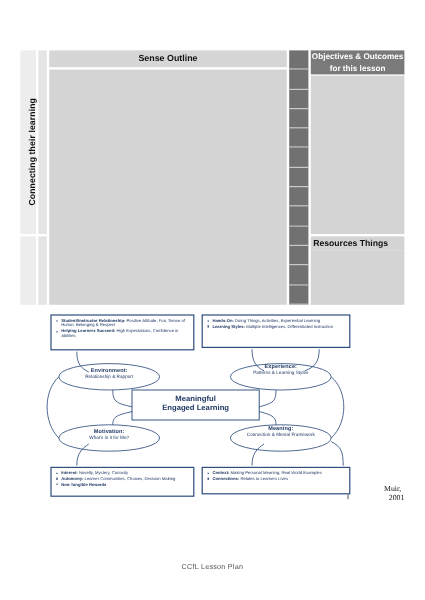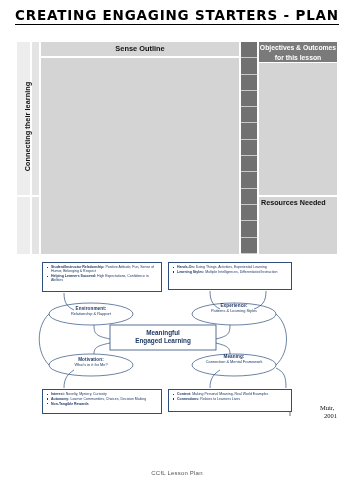--- a/index.html
+++ b/index.html
@@ -98,23 +98,20 @@
   .footer{
     position:absolute;left:0;top:470px;width:354px;text-align:center;
     font-size:6px;color:#555;letter-spacing:.2px;
   }
 </style>
 </head>
 <body>
 
 <div class="page">
 
-  <div class="title">
-    <span>CREATING ENGAGING STARTERS - PLAN</span>
-  </div>
 
   <div class="tbl">
 
     <div class="col-side"></div>
     <div class="col-side b"></div>
     <div class="side-split"></div>
     <div class="vlabel">Connecting their learning</div>
 
     <div class="outline-hd">Sense Outline</div>
     <div class="outline-body"></div>
@@ -134,21 +131,21 @@
         <div class="timecell" style="height: 16.3077px;"></div>
         <div class="timecell" style="height: 16.3077px;"></div>
       </div>
 
     <div class="obj-hd">
       <div>Objectives &amp; Outcomes</div>
       <div>for this lesson</div>
     </div>
     <div class="obj-body"></div>
 
-    <div class="res-hd">Resources Needed</div>
+    <div class="res-hd">Resources Things</div>
     <div class="res-body"></div>
   </div>
 
   <div class="diagram">
 
     <svg class="dg-svg" width="290" height="160" viewBox="0 0 290 160">
 
       <ellipse cx="57" cy="54" rx="42" ry="11" fill="#ffffff" stroke="#2e4e7e" stroke-width="0.7"></ellipse>
       <ellipse cx="200" cy="54" rx="42" ry="11" fill="#ffffff" stroke="#2e4e7e" stroke-width="0.7"></ellipse>
       <ellipse cx="57" cy="105" rx="42" ry="11" fill="#ffffff" stroke="#2e4e7e" stroke-width="0.7"></ellipse>

